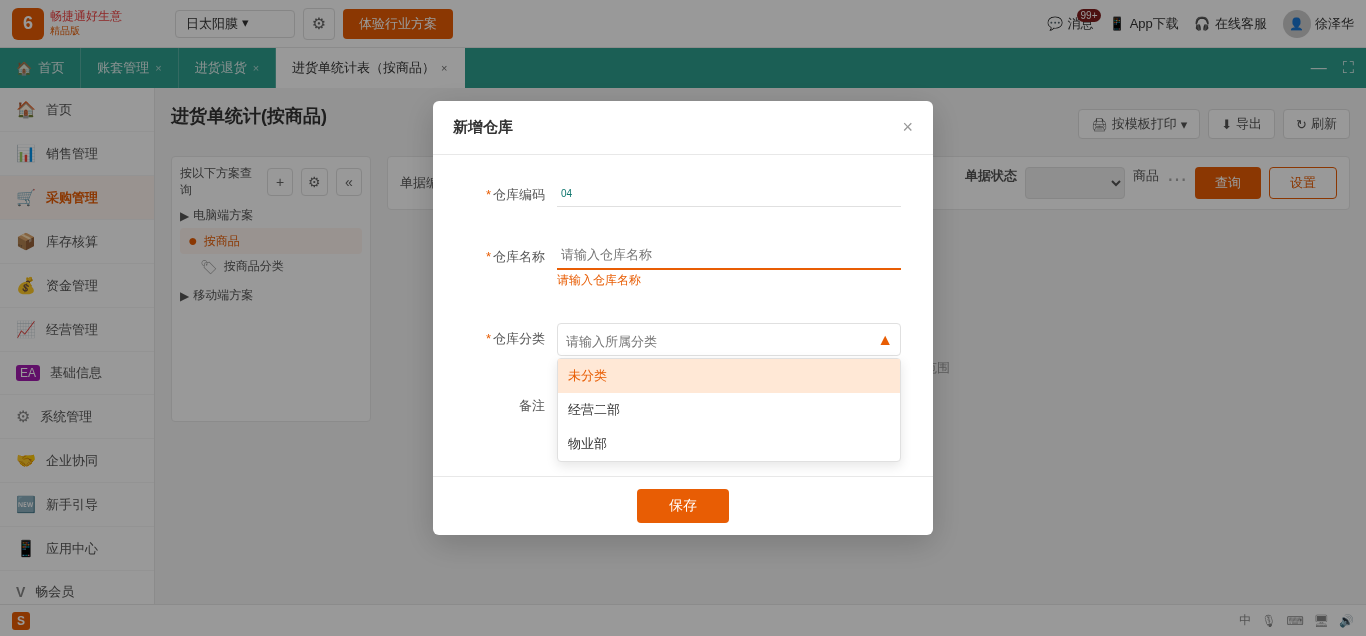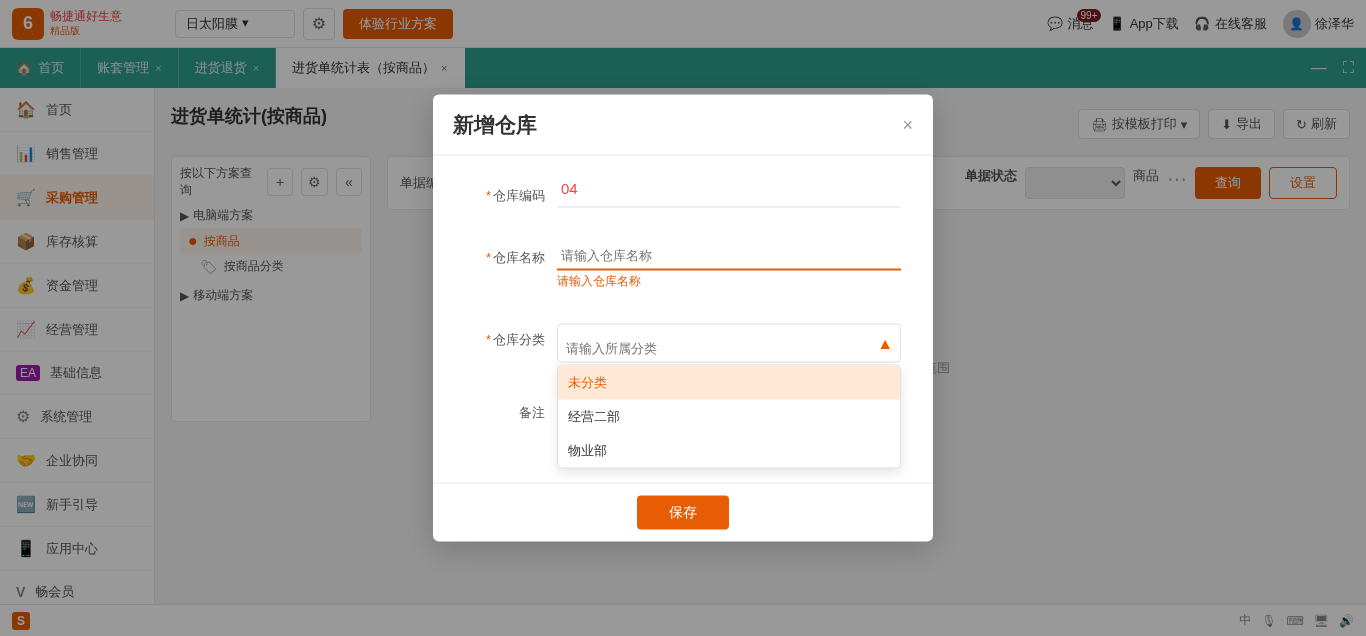--- a/index.html
+++ b/index.html
@@ -193,21 +193,21 @@
       border-radius: 6px;
       width: 500px;
       z-index: 101;
       box-shadow: 0 8px 32px rgba(0,0,0,0.18);
     }
     .modal-header {
       padding: 16px 20px;
       border-bottom: 1px solid #e8e8e8;
       display: flex; align-items: center; justify-content: space-between;
     }
-    .modal-title { font-size: 21px; font-weight: bold; color: #333; }
+    .modal-title { font-size: 15px; font-weight: bold; color: #333; }
     .modal-close { cursor: pointer; font-size: 18px; color: #999; }
     .modal-body { padding: 24px 32px; }
     .form-row {
       display: flex; align-items: flex-start;
       margin-bottom: 34px; gap: 12px; position: relative;
     }
     .form-label {
       width: 80px; font-size: 13px; color: #555;
       padding-top: 7px; text-align: right; flex-shrink: 0;
     }
@@ -220,21 +220,21 @@
     .error-msg {
       color: #e85d04; font-size: 12px; position: absolute;
       top: 34px; left: 92px;
     }
     .form-input-wrap { flex: 1; position: relative; }
     .cat-input-wrap {
       flex: 1; position: relative;
     }
     .cat-input {
       width: 100%; border: 1px solid #e0e0e0; border-radius: 4px;
-      padding: 16px 32px 6px 8px; font-size: 13px; outline: none; color: #333;
+      padding: 10px 32px 6px 8px; font-size: 13px; outline: none; color: #333;
     }
     .cat-arrow {
       position: absolute; right: 8px; top: 50%; transform: translateY(-50%);
       color: #e85d04; font-size: 16px; cursor: pointer;
     }
     
     .dropdown-list {
       position: absolute;
       top: calc(100% + 2px); left: 0; right: 0;
       background: #fff;
@@ -490,21 +490,21 @@
     <span class="modal-close">×</span>
   </div>
   <div class="modal-body">
 
     <div class="form-row">
       <div class="form-label">
         <span class="required">*</span><span>仓库编码</span>
       </div>
       <div class="form-input-wrap">
         <input class="form-input" value="" style="width: 100%;">
-        <span style="font-size:15px;color:#ef4444;position:absolute;top:0;left:4px;pointer-events:none;">04</span>
+        <span style="font-size:10px;color:#0f766e;position:absolute;top:9px;left:4px;pointer-events:none;">04</span>
       </div>
     </div>
 
     <div class="form-row" style="flex-direction:column;gap:0;">
       <div style="display:flex;align-items:flex-start;gap:12px;width:100%;">
         <div class="form-label">
           <span class="required">*</span><span>仓库名称</span>
         </div>
         <div class="form-input-wrap" style="flex:1;">
           <input class="form-input error" style="width: 100%;" placeholder="请输入仓库名称">

